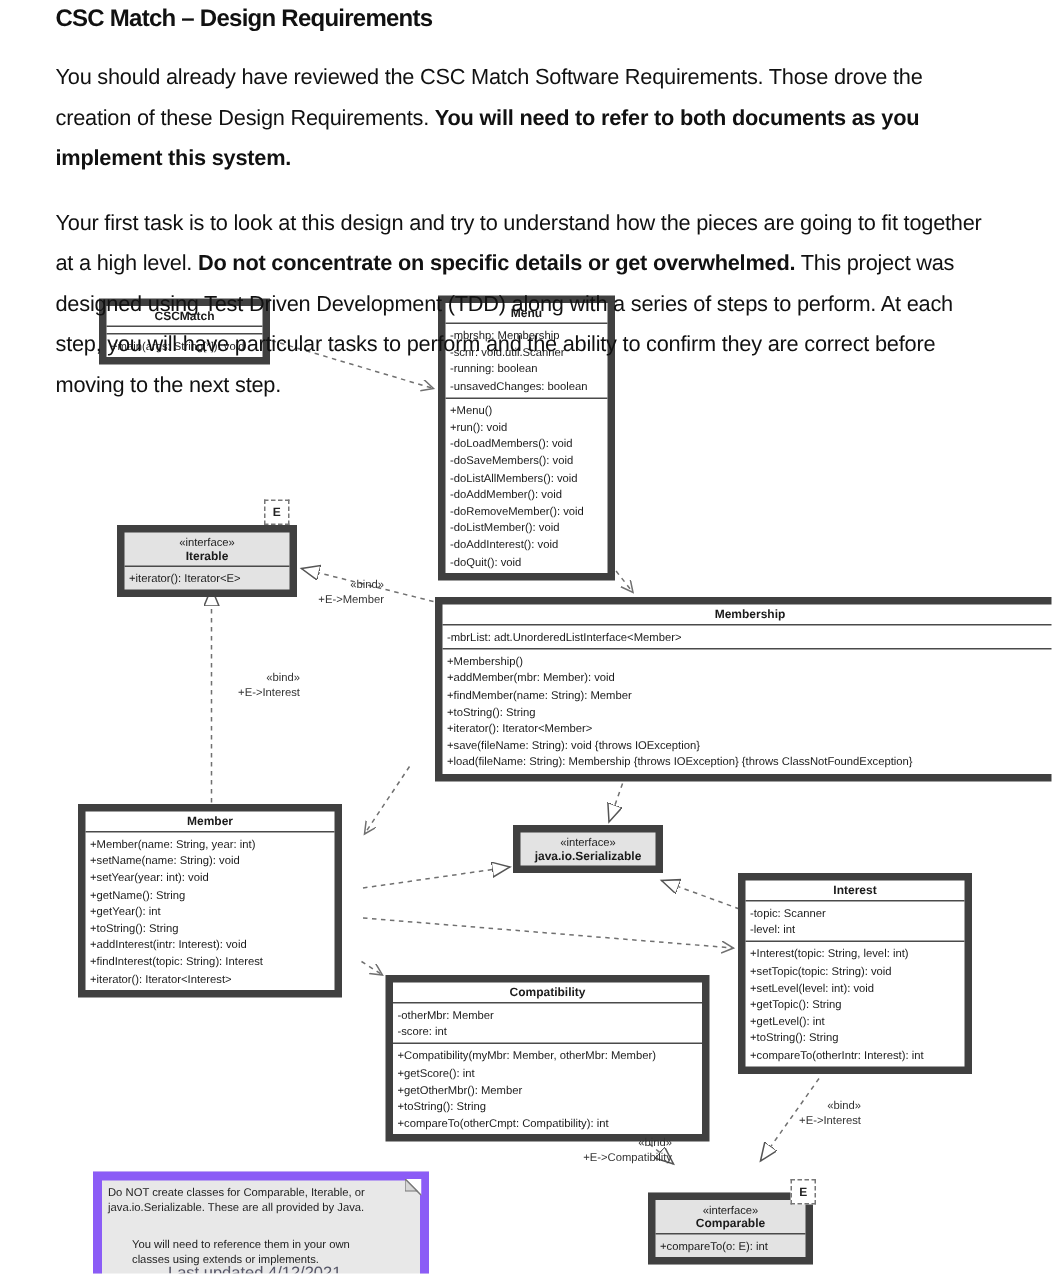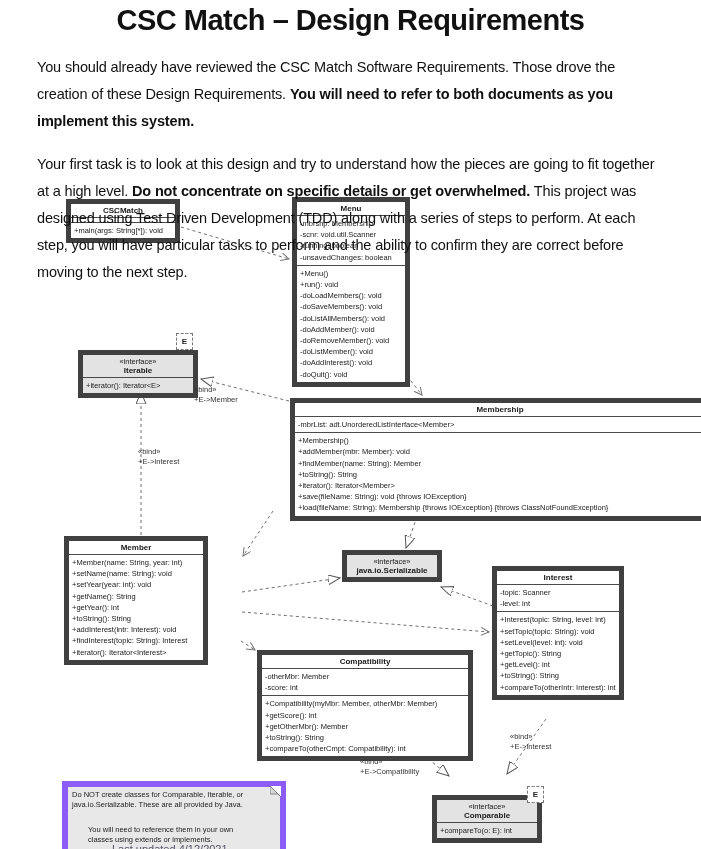--- a/index.html
+++ b/index.html
@@ -1,21 +1,21 @@
 <!DOCTYPE html>
 <html><head>
 <meta charset="utf-8">
 <style>
   html,body{margin:0;padding:0;}
   body{
     width:701px;height:849px;position:relative;overflow:hidden;background:#ffffff;
     font-family:"Liberation Sans",sans-serif;color:#111;
   }
   .doc-text{padding:0 37px;position:relative;z-index:2;}
-  h1.page-title{font-size:29px;font-weight:bold;text-align:center;margin:4px 0 17px;letter-spacing:-0.5px;}
+  h1.page-title{font-size:16px;font-weight:bold;margin:4px 0 17px;letter-spacing:-0.5px;}
   p.para{font-size:14.5px;line-height:27px;margin:0 0 16px;letter-spacing:-0.15px;}
   p.para b{font-weight:bold;}
 
   #diagram{position:absolute;left:0;top:0;width:701px;height:849px;z-index:1;}
   #connectors{position:absolute;left:0;top:0;z-index:1;}
 
   .uml-class{
     position:absolute;background:#fff;border:5px solid #404040;z-index:2;
     font-size:7.5px;line-height:11.2px;color:#1a1a1a;box-sizing:border-box;
   }
@@ -28,21 +28,21 @@
   .cls-attrs.empty{height:4px;padding:0;}
   .cls-methods{padding:2px 3px;}
   .m-line{white-space:nowrap;}
   .m-line.u{}
 
   .tpl-box{
     position:absolute;width:15px;height:15px;border:1px dashed #777;background:#fff;
     z-index:3;font-size:8px;line-height:15px;text-align:center;font-weight:bold;color:#222;
   }
   .bind-label{
-    position:absolute;z-index:2;font-size:7.5px;line-height:9.5px;text-align:left;color:#333;
+    position:absolute;z-index:2;font-size:7.5px;line-height:9.5px;text-align:right;color:#333;
     white-space:nowrap;
   }
 
   .note{
     position:absolute;left:62px;top:781px;width:224px;box-sizing:border-box;
     background:#e8e8e8;border:6px solid #8b5cf6;padding:3px 4px;z-index:2;
     font-size:7.5px;line-height:9.5px;color:#222;
   }
   .note .dogear{position:absolute;top:-1px;right:-1px;}
   .note-p{margin:0 0 3px;}
@@ -151,21 +151,21 @@
       <div class="cls-methods">
         <div class="m-line">+Membership()</div>
         <div class="m-line">+addMember(mbr: Member): void</div>
         <div class="m-line">+findMember(name: String): Member</div>
         <div class="m-line">+toString(): String</div>
         <div class="m-line">+iterator(): Iterator&lt;Member&gt;</div>
         <div class="m-line">+save(fileName: String): void {throws IOException}</div>
         <div class="m-line u">+load(fileName: String): Membership {throws IOException} {throws ClassNotFoundException}</div>
       </div>
     </div>
-    <div class="uml-class" style="left: 64px; top: 536px; width: 144px;">
+    <div class="uml-class" style="left: 52px; top: 536px; width: 176px;">
       <div class="cls-title">
         <div class="cls-name">Member</div>
       </div>
       <div class="cls-methods">
         <div class="m-line">+Member(name: String, year: int)</div>
         <div class="m-line">+setName(name: String): void</div>
         <div class="m-line">+setYear(year: int): void</div>
         <div class="m-line">+getName(): String</div>
         <div class="m-line">+getYear(): int</div>
         <div class="m-line">+toString(): String</div>
@@ -173,21 +173,21 @@
         <div class="m-line">+findInterest(topic: String): Interest</div>
         <div class="m-line">+iterator(): Iterator&lt;Interest&gt;</div>
       </div>
     </div>
     <div class="uml-class gray" style="left: 342px; top: 550px; width: 100px;">
       <div class="cls-title">
         <div class="stereo">«interface»</div>
         <div class="cls-name">java.io.Serializable</div>
       </div>
     </div>
-    <div class="uml-class" style="left: 492px; top: 566px; width: 132px;">
+    <div class="uml-class" style="left: 492px; top: 582px; width: 156px;">
       <div class="cls-title">
         <div class="cls-name">Interest</div>
       </div>
       <div class="cls-attrs">
         <div class="m-line">-topic: Scanner</div>
         <div class="m-line">-level: int</div>
       </div>
       <div class="cls-methods">
         <div class="m-line">+Interest(topic: String, level: int)</div>
         <div class="m-line">+setTopic(topic: String): void</div>

